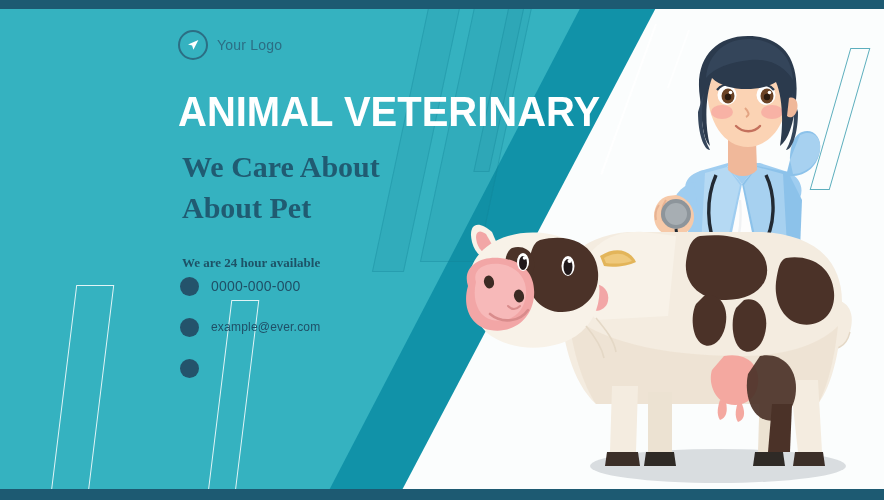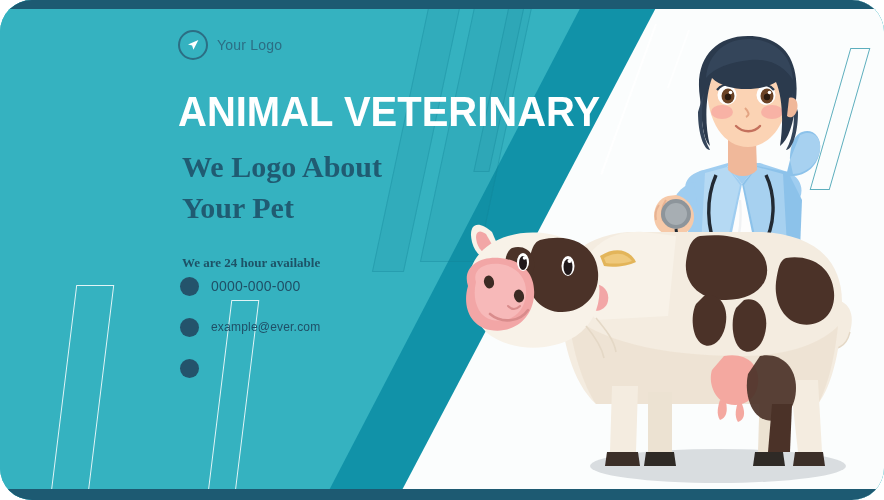--- a/index.html
+++ b/index.html
@@ -8,21 +8,20 @@
     background: #ffffff;
   }
   #banner {
     position: relative;
     width: 884px;
     height: 500px;
     overflow: hidden;
     background: #35b2c0;
     font-family: "Liberation Sans", sans-serif;
     user-select: none;
-    border-radius: 32px;
   }
 
   
   .bg-teal {
     position: absolute;
     inset: 0;
     background: #35b2c0;
   }
   .bg-white-wedge {
     position: absolute;
@@ -367,22 +366,22 @@
         <svg width="14" height="14" viewBox="0 0 14 14">
           <path d="M12.4 2.1 L2.0 6.4 L6.1 7.6 L7.4 11.7 Z" fill="#ffffff"></path>
         </svg>
       </span>
       <span class="logo-text">Your Logo</span>
     </div>
 
     <h1 class="headline">ANIMAL VETERINARY</h1>
 
     <h2 class="subhead">
-      <span>We Logo About</span><br>
-      <span>Your Pet</span>
+      <span>We Care About</span><br>
+      <span>About Pet</span>
     </h2>
 
 
     <p class="avail-label">We are 24 hour available</p>
 
     <div class="contact-row tight">
       <span class="contact-dot"></span>
       <span class="contact-text phone">0000-000-000</span>
     </div>
 

